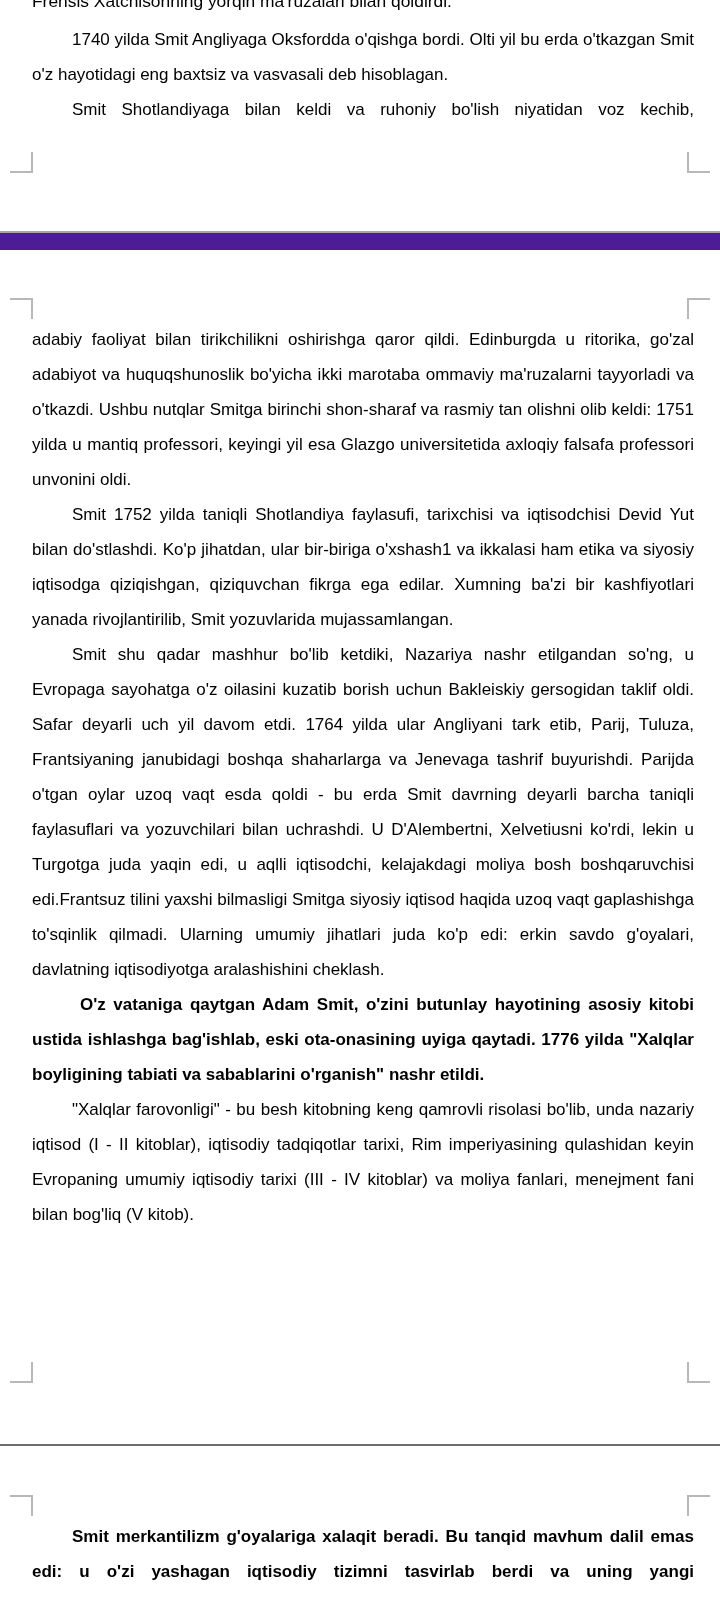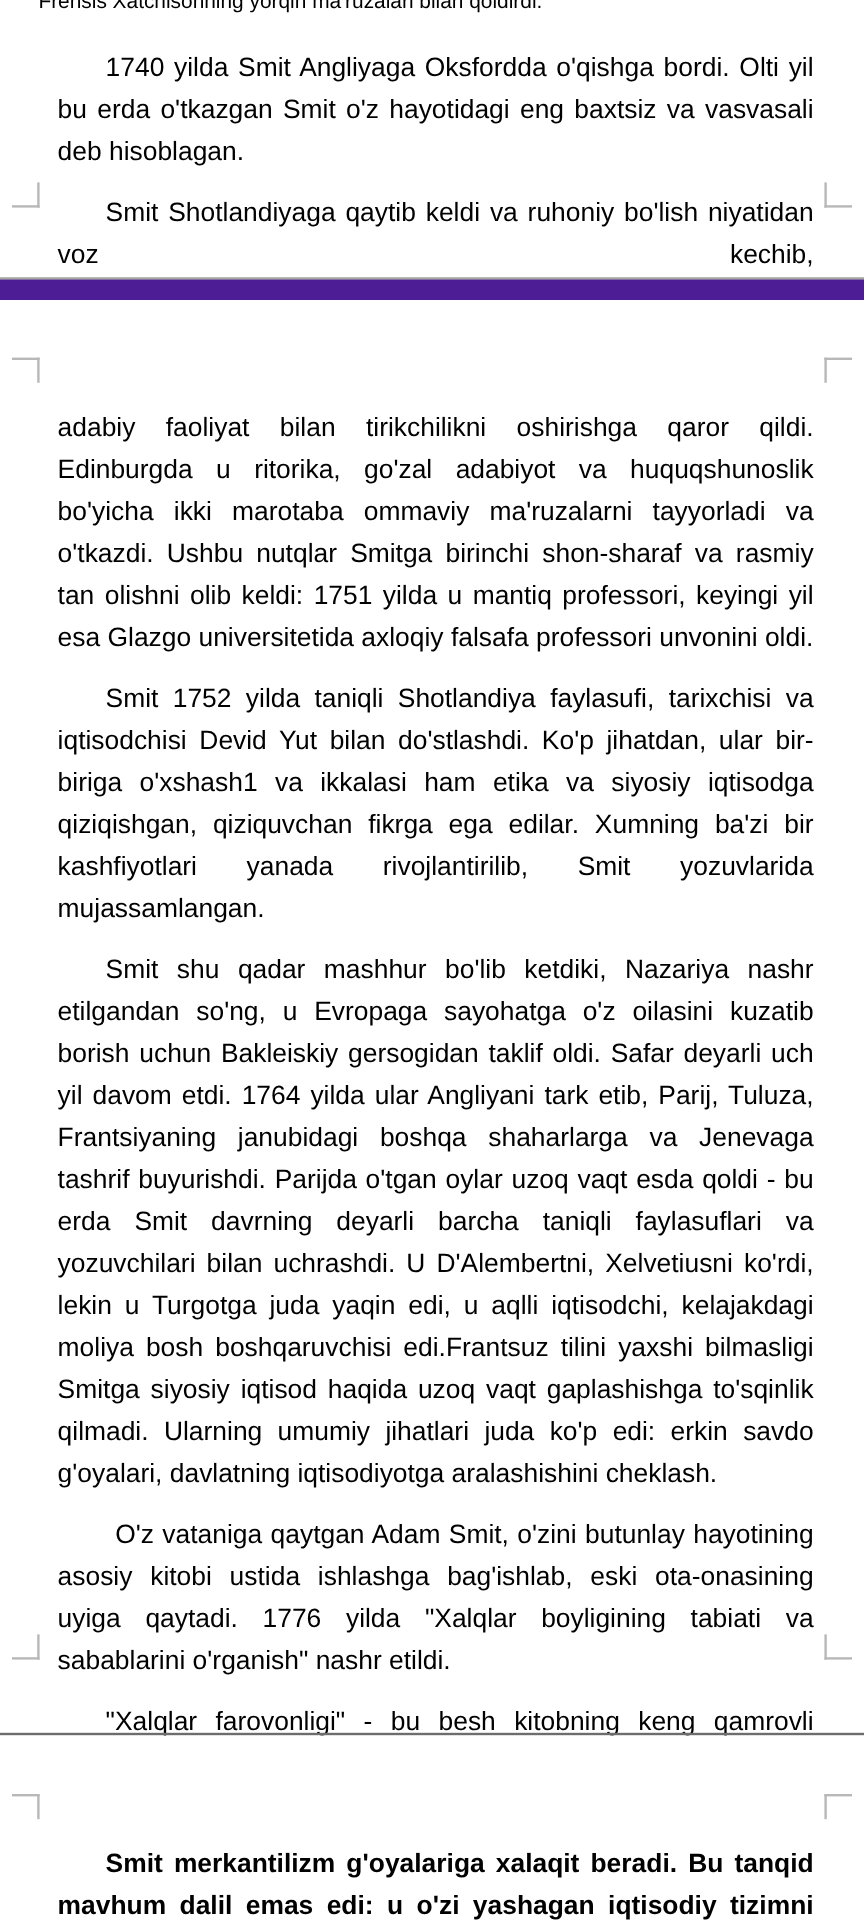--- a/index.html
+++ b/index.html
@@ -67,33 +67,33 @@
   .crop-mark.br::before { right: 0; bottom: 0; width: 23px; height: 2px; }
   .crop-mark.br::after  { left: 0; bottom: 0; width: 2px; height: 21px; }
 
   
   .text-column {
     position: absolute;
     left: 32px;
     width: 662px;
   }
   p.para {
-    margin: 16px;
+    margin: 0;
     padding: 0;
-    font-size: 22px;
+    font-size: 17px;
     line-height: 35px;
     text-align: justify;
     text-justify: inter-word;
     text-indent: 40px;
     letter-spacing: 0;
     word-spacing: 0;
     hyphens: none;
   }
   p.para.no-indent { text-indent: 0; }
-  p.para.wide-indent { text-indent: 48px; }
+  p.para.wide-indent { text-indent: 48px; font-weight: bold; }
 
   
   p.para.force-justify::after {
     content: "";
     display: inline-block;
     width: 100%;
   }
 
   .clipped-line {
     position: absolute;
@@ -110,21 +110,21 @@
 <body>
 
 <div class="doc-viewport">
 
   <div class="page" style="position:absolute; left:0; top:0; width:720px; height:232px;">
 
     <div class="clipped-line" style="top:-16px;">Frensis Xatchisonning yorqin ma'ruzalari bilan qoldirdi.</div>
 
     <div class="text-column" style="top:22px;">
       <p class="para">1740 yilda Smit Angliyaga Oksfordda o'qishga bordi. Olti yil bu erda o'tkazgan Smit o'z hayotidagi eng baxtsiz va vasvasali deb hisoblagan.</p>
-      <p class="para force-justify" style="margin-top:0;">Smit Shotlandiyaga qaytib keldi va ruhoniy bo'lish niyatidan voz kechib,</p>
+      <p class="para force-justify" style="margin-top:0;">Smit Shotlandiyaga bilan keldi va ruhoniy bo'lish niyatidan voz kechib,</p>
     </div>
 
     <div class="crop-mark bl" style="left:10px; top:152px;"></div>
     <div class="crop-mark br" style="right:10px; top:152px;"></div>
   </div>
 
   <div class="page-separator" style="position:absolute; left:0; top:231px;"></div>
 
   <div class="page" style="position:absolute; left:0; top:250px; width:720px; height:1211px;">
 

